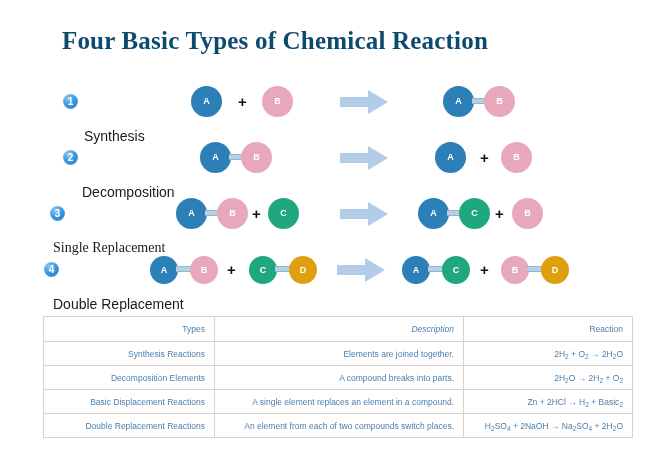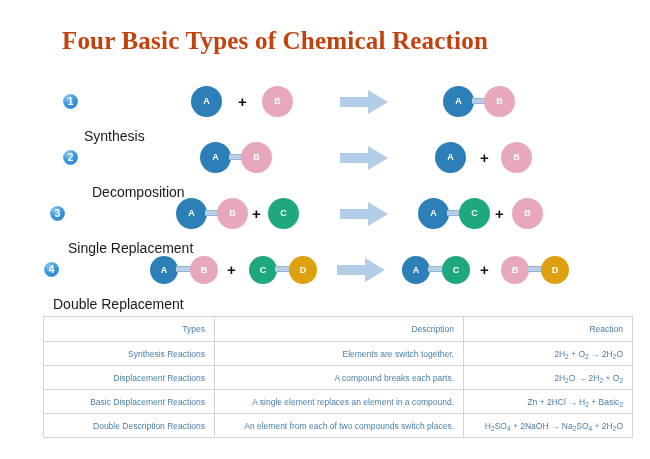--- a/index.html
+++ b/index.html
@@ -18,21 +18,21 @@
   
   .title {
     position: absolute;
     top: 27px;
     left: 0;
     width: 550px;
     text-align: center;
     font-family: "Liberation Serif", serif;
     font-size: 25px;
     font-weight: bold;
-    color: #c2410c;
+    color: #0c4a6e;
     letter-spacing: 0.2px;
   }
 
   
   .row {
     position: absolute;
     left: 0;
     width: 650px;
     height: 56px;
   }
@@ -61,23 +61,23 @@
     font-size: 14px;
     color: #1a1a1a;
     white-space: nowrap;
     margin-top: 33px;
   }
 
   
   .row-1 .badge { left: 63px; }
   .row-1 .row-label { left: 84px; }
   .row-2 .badge { left: 63px; }
-  .row-2 .row-label { left: 92px; }
+  .row-2 .row-label { left: 82px; }
   .row-3 .badge { left: 50px; }
-  .row-3 .row-label { left: 68px; }
+  .row-3 .row-label { left: 53px; font-family: Liberation Serif, serif; }
   .row-4 .badge { left: 44px; }
   .row-4 .row-label { left: 53px; }
 
   
   .atom {
     position: absolute;
     width: 31px;
     height: 31px;
     border-radius: 50%;
     color: #ffffff;
@@ -147,21 +147,21 @@
     height: 23px;
     font-size: 8.5px;
     color: #4a7fad;
     text-align: right;
     font-weight: normal;
     white-space: nowrap;
     overflow: hidden;
   }
   table.facts th { height: 24px; }
   .col-type { width: 152px; }
-  .col-desc { width: 230px; }
+  .col-desc { width: 230px; font-style: italic; }
   .col-ex   { width: 150px; }
   sub { font-size: 6.5px; vertical-align: baseline; position: relative; top: 2px; }
 </style>
 </head>
 <body>
 
 <div class="title">Four Basic Types of Chemical Reaction</div>
 
 <div class="row row-1">
   <div class="badge">1</div>
@@ -256,41 +256,41 @@
     <thead>
       <tr>
         <th class="col-type">Types</th>
         <th class="col-desc">Description</th>
         <th class="col-ex">Reaction</th>
       </tr>
     </thead>
     <tbody>
       <tr>
         <td>Synthesis Reactions</td>
-        <td>Elements are switch together.</td>
+        <td>Elements are joined together.</td>
         <td>
           <span>2H</span><sub>2</sub><span> + O</span><sub>2</sub><span> → 2H</span><sub>2</sub><span>O</span>
         </td>
       </tr>
       <tr>
-        <td>Displacement Reactions</td>
-        <td>A compound breaks each parts.</td>
+        <td>Decomposition Elements</td>
+        <td>A compound breaks into parts.</td>
         <td>
           <span>2H</span><sub>2</sub><span>O → 2H</span><sub>2</sub><span> + O</span><sub>2</sub><span></span>
         </td>
       </tr>
       <tr>
         <td>Basic Displacement Reactions</td>
         <td>A single element replaces an element in a compound.</td>
         <td>
           <span>Zn + 2HCl → H</span><sub>2</sub><span> + Basic</span><sub>2</sub><span></span><sub></sub><span></span>
         </td>
       </tr>
       <tr>
-        <td>Double Description Reactions</td>
+        <td>Double Replacement Reactions</td>
         <td>An element from each of two compounds switch places.</td>
         <td>
           <span>H</span><sub>2</sub><span>SO</span><sub>4</sub><span> + 2NaOH → Na</span><sub>2</sub><span>SO</span><sub>4</sub><span> + 2H</span><sub>2</sub><span>O</span>
         </td>
       </tr>
     </tbody>
   </table>
 </div>
 
 </body></html>

